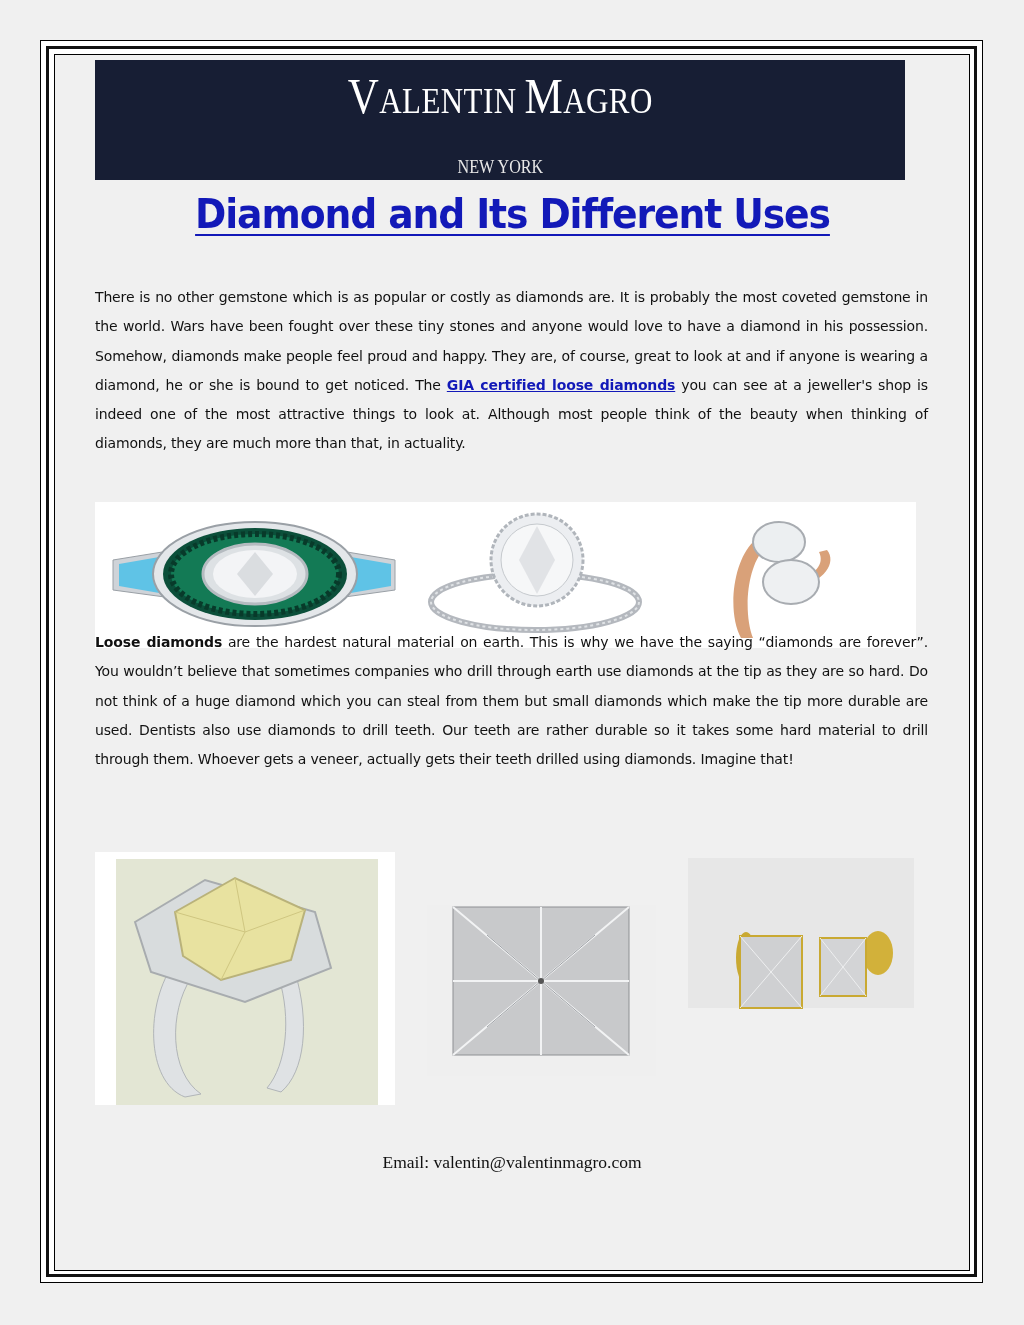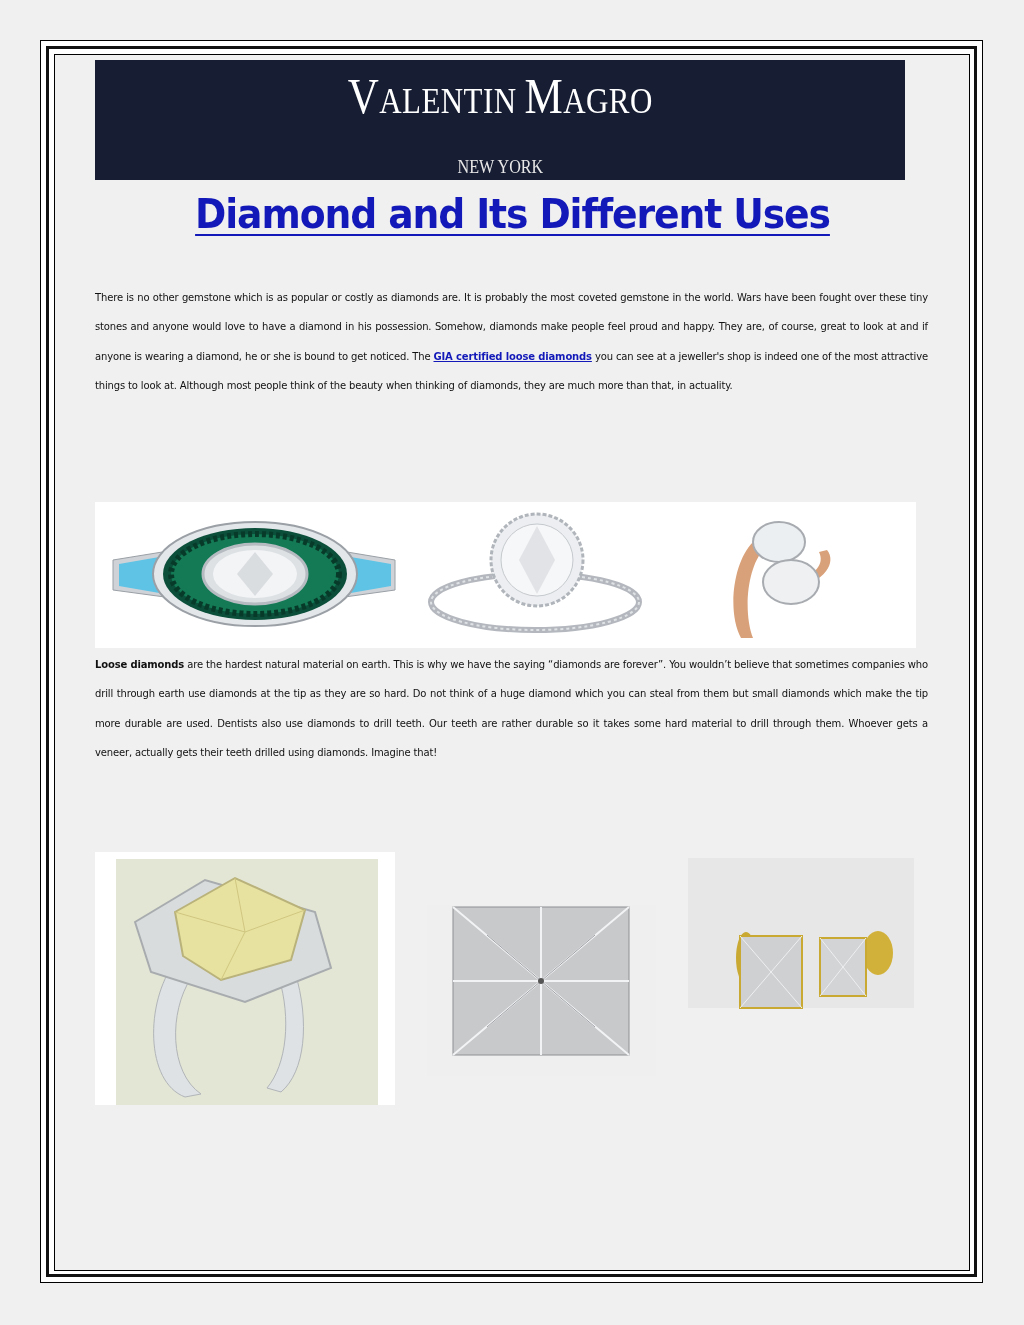--- a/index.html
+++ b/index.html
@@ -63,29 +63,29 @@
       text-decoration-thickness: 2px;
       text-underline-offset: 6px;
       margin: 0;
       line-height: 1.2;
       transform: scaleX(0.92);
       transform-origin: center;
     }
     .para {
       position: absolute; left: 95px; width: 833px;
       font-family: "DejaVu Sans", sans-serif;
-      font-size: 10px;
+      font-size: 14px;
       line-height: 29.3px;
       color: #111;
       text-align: justify;
       margin: 0;
       letter-spacing: -0.15px;
     }
     .para1 { top: 283px; }
-    .para2 { top: 650px; }
+    .para2 { top: 628px; }
     .para a {
       color: #1219b8; font-weight: bold; text-decoration: underline;
     }
     .para b { font-weight: bold; }
     .img-strip {
       position: absolute; left: 95px; top: 502px;
       width: 821px; height: 146px;
       background: #fff;
     }
     .img-box { position: absolute; background: #fff; overflow: hidden; }
@@ -181,13 +181,14 @@
     <ellipse cx="58" cy="100" rx="10" ry="26" fill="#c9a932"></ellipse>
     <rect x="52" y="78" width="62" height="72" fill="#cfd0d2" stroke="#c9a932" stroke-width="2"></rect>
     <path d="M52 78 L114 150 M114 78 L52 150" stroke="#eeeff0"></path>
     <ellipse cx="190" cy="95" rx="15" ry="22" fill="#d2b13a"></ellipse>
     <rect x="132" y="80" width="46" height="58" fill="#d3d4d6" stroke="#c9a932" stroke-width="2"></rect>
     <path d="M132 80 L178 138 M178 80 L132 138" stroke="#eeeff0"></path>
   </svg>
 </div>
 
 <div class="footer">
+  <div>Email: valentin@valentinmagro.com</div>
 </div>
 
 </body></html>

